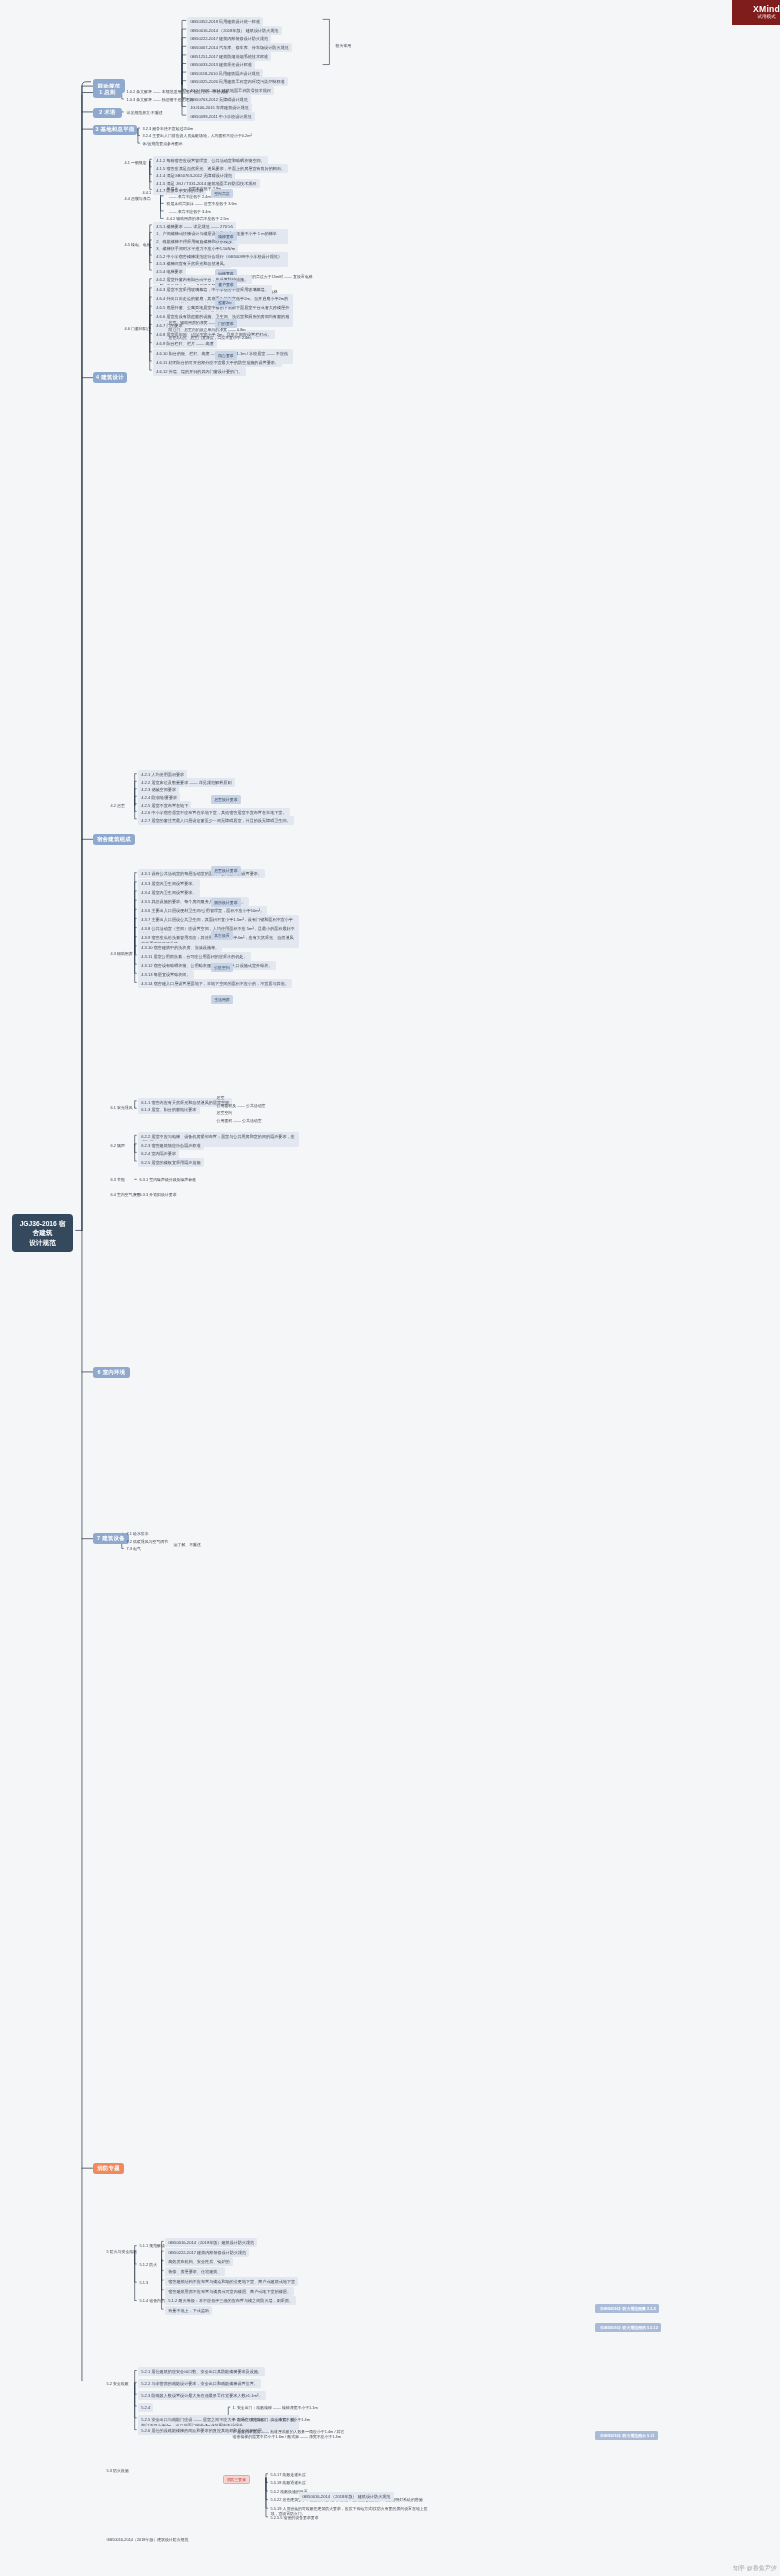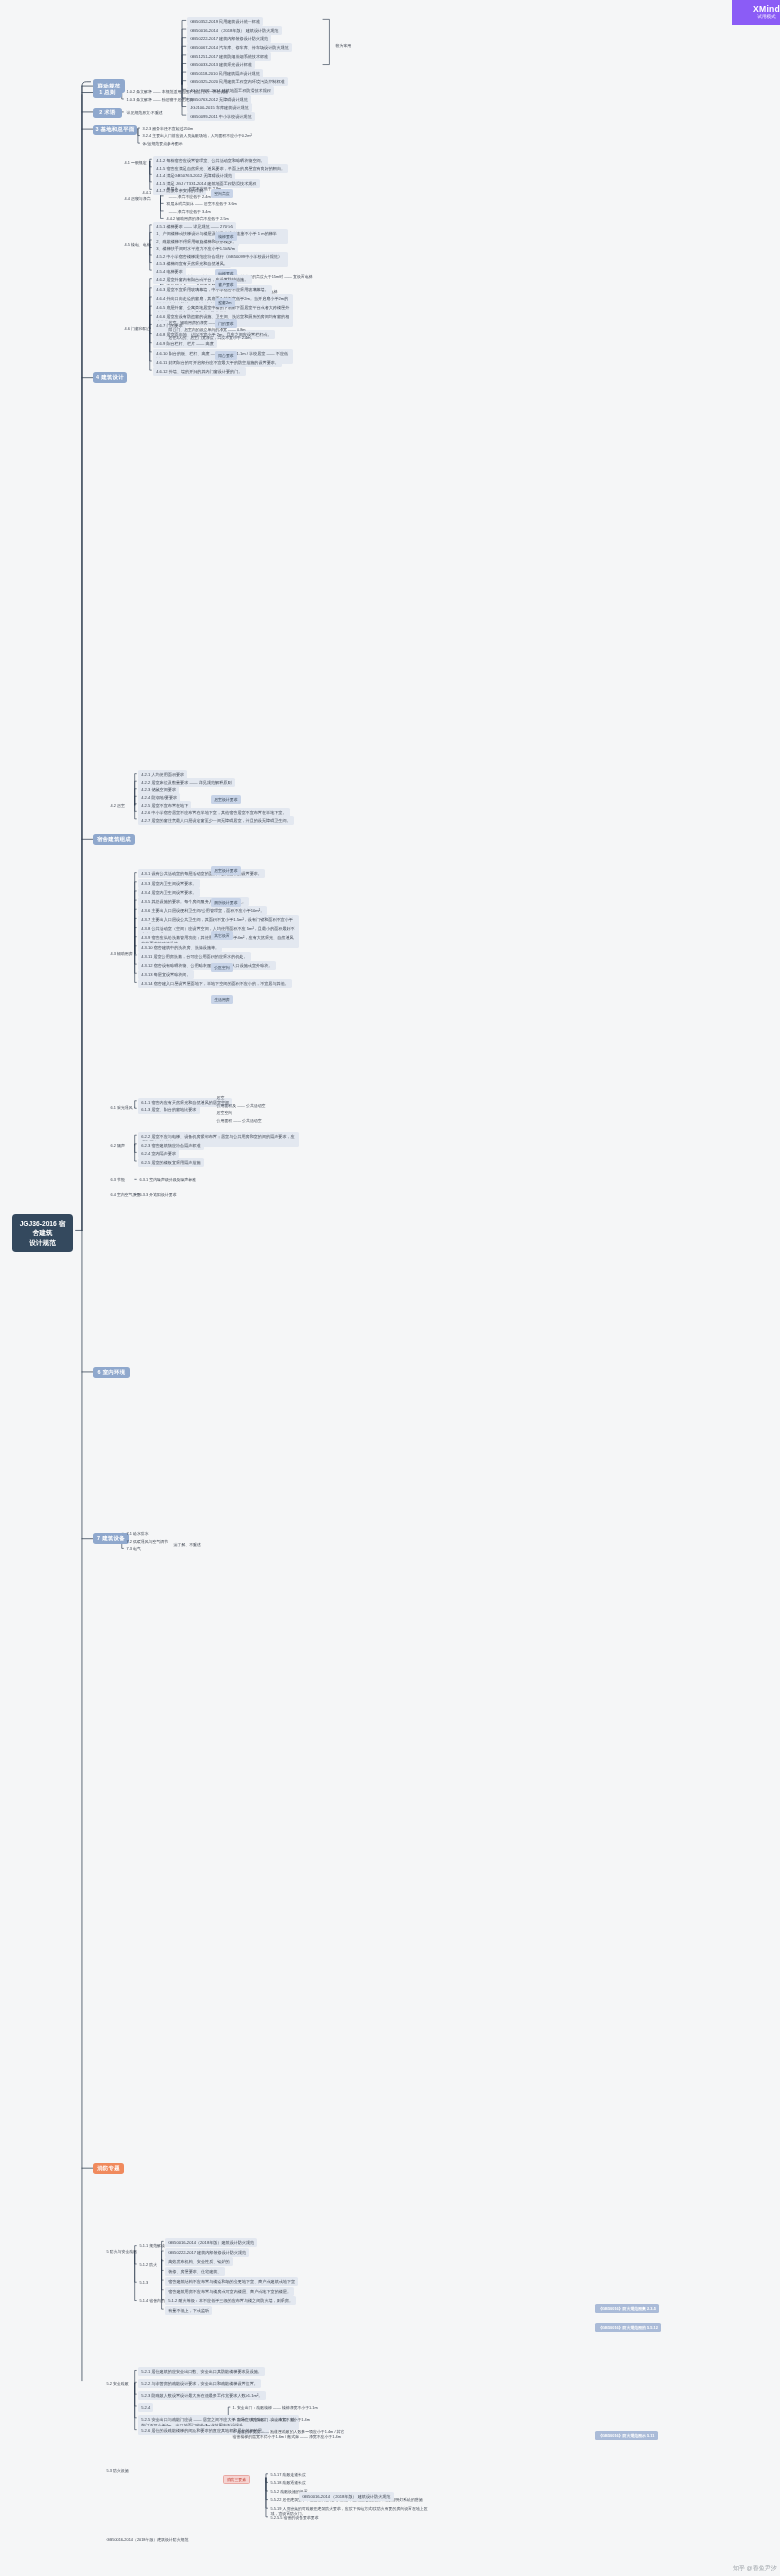--- a/index.html
+++ b/index.html
@@ -8,21 +8,21 @@
     width:781px; height:2576px;
     background:#f5f6f7;
     font-family:"Liberation Sans","DejaVu Sans",sans-serif;
     position:relative;
     overflow:hidden;
   }
   
   #xmind-badge{
     position:absolute; top:0; right:0;
     width:49px; height:25px;
-    background:#8b5cf6; color:#fff;
+    background:#7f1d1d; color:#fff;
     display:flex; flex-direction:column;
     align-items:center; justify-content:center;
     z-index:50;
     padding-left:20px;
   }
   #xmind-badge .bm{font-size:8.6px;font-weight:bold;letter-spacing:0.2px;line-height:9.1px;}
   #xmind-badge .bs{font-size:4.6px;line-height:6px;opacity:.95;}
 
   
   #watermark{

